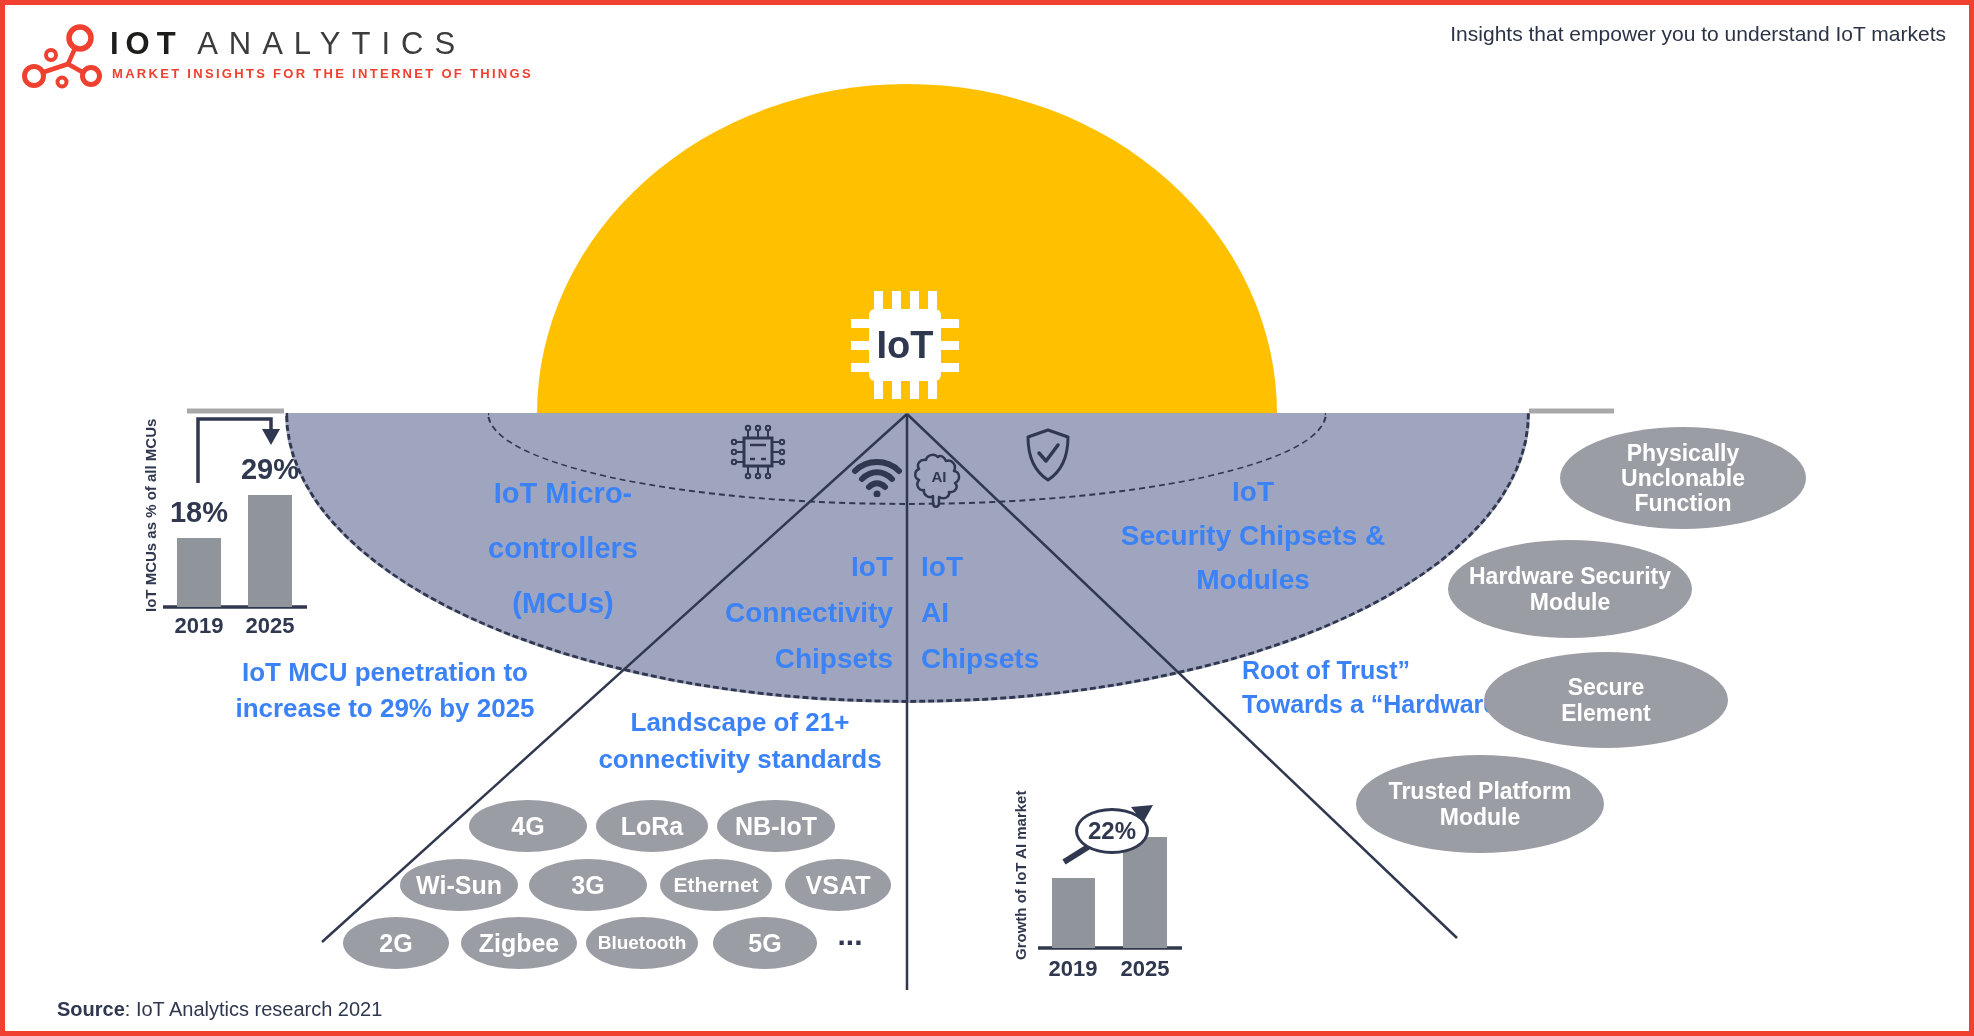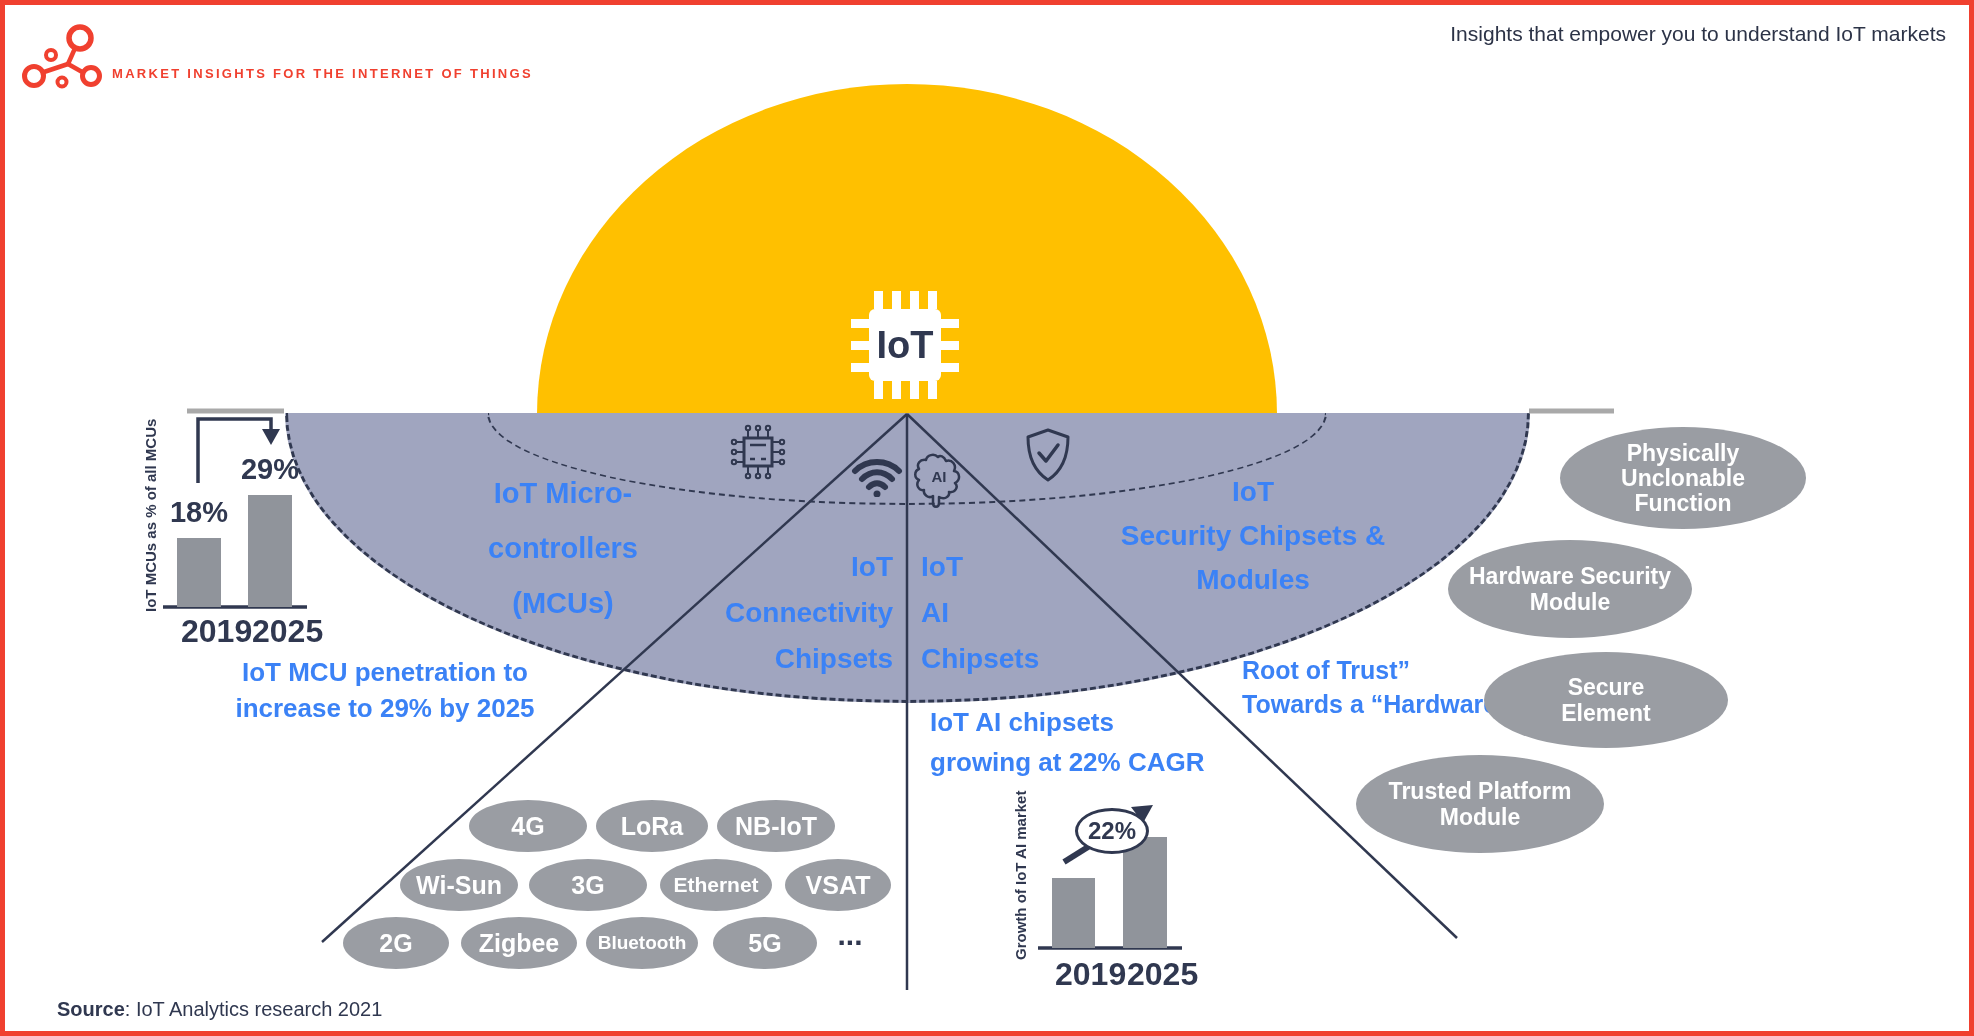--- a/index.html
+++ b/index.html
@@ -42,21 +42,21 @@
   .sec-ai{left:921px;top:544px;width:260px;font-size:28px;line-height:46px;text-align:left;}
   .sec-sec{left:1043px;top:470px;width:420px;font-size:28px;line-height:44px;text-align:center;}
   .cap-mcu{left:205px;top:654px;width:360px;font-size:26px;line-height:36px;text-align:center;}
   .cap-land{left:565px;top:704px;width:350px;font-size:26px;line-height:37px;text-align:center;}
   .cap-ai{left:930px;top:702px;width:340px;font-size:26px;line-height:40px;text-align:left;}
   .cap-sec{left:1242px;top:653px;width:340px;font-size:25px;line-height:34px;text-align:left;}
 
   
   .bar{position:absolute;background:#90949B;z-index:4;}
   .pct{position:absolute;color:#303850;font-weight:800;font-size:29px;text-align:center;z-index:4;}
-  .year{position:absolute;color:#303850;font-weight:700;font-size:32px;text-align:left;z-index:4;margin-left:18px;}
+  .year{position:absolute;color:#303850;font-weight:700;font-size:22px;text-align:center;z-index:4;}
   .ylabel{position:absolute;color:#303850;font-weight:700;font-size:15px;white-space:nowrap;
           transform:rotate(-90deg);transform-origin:0 0;z-index:4;}
   .badge{position:absolute;left:1075px;top:808px;width:74px;height:46px;background:#fff;
          border:3px solid #303850;border-radius:50%;box-sizing:border-box;display:flex;align-items:center;
          justify-content:center;font-size:24px;font-weight:600;color:#303850;z-index:5;}
 
   
   .std{position:absolute;height:52px;background:#9A9DA3;border-radius:50%;color:#fff;font-weight:700;
        font-size:25px;display:flex;align-items:center;justify-content:center;z-index:4;}
   .more-dots{position:absolute;left:820px;top:918px;width:60px;text-align:center;color:#303850;
@@ -80,20 +80,24 @@
       <line x1="54" y1="48" x2="62" y2="30" stroke-width="4.5"></line>
       <line x1="54" y1="48" x2="27" y2="57" stroke-width="4.5"></line>
       <line x1="54" y1="48" x2="70" y2="57" stroke-width="4.5"></line>
       <circle cx="66" cy="22" r="11" stroke-width="5.5"></circle>
       <circle cx="20" cy="60" r="9.5" stroke-width="5"></circle>
       <circle cx="77" cy="60" r="8.5" stroke-width="5"></circle>
       <circle cx="37" cy="39" r="5" stroke-width="4"></circle>
       <circle cx="48" cy="66" r="4.5" stroke-width="4"></circle>
     </g>
   </svg>
+  <div class="logo-text">
+    <span class="logo-bold">IOT</span>
+    <span class="logo-light">ANALYTICS</span>
+  </div>
   <div class="logo-tagline">MARKET INSIGHTS FOR THE INTERNET OF THINGS</div>
   <div class="slogan">Insights that empower you to understand IoT markets</div>
 
   <div class="yellow-dome"></div>
   <div class="gray-dome"></div>
   <div class="inner-arc"></div>
 
   <svg class="lines-svg" viewBox="0 0 1974 1036">
     <line x1="187" y1="411" x2="284" y2="411" stroke="#A9A9A9" stroke-width="5"></line>
     <line x1="1529" y1="411" x2="1614" y2="411" stroke="#A9A9A9" stroke-width="5"></line>
@@ -199,37 +203,37 @@
   <div class="bar" style="left:248px;top:495px;width:44px;height:112px;"></div>
   <div class="pct" style="left:153px;top:496px;width:92px;">18%</div>
   <div class="pct" style="left:224px;top:453px;width:92px;text-align:center;">29%</div>
   <div class="year" style="left:163px;top:613px;width:72px;">2019</div>
   <div class="year" style="left:234px;top:613px;width:72px;">2025</div>
   <div class="cap cap-mcu">
     <div>IoT MCU penetration to</div>
     <div>increase to 29% by 2025</div>
   </div>
 
+  <div class="cap cap-land">
+    <div>Landscape of 21+</div>
+    <div>connectivity standards</div>
+  </div>
   <div class="std" style="left:469px;top:800px;width:118px;">4G</div>
   <div class="std" style="left:596px;top:800px;width:112px;">LoRa</div>
   <div class="std" style="left:717px;top:800px;width:118px;">NB-IoT</div>
   <div class="std" style="left:400px;top:859px;width:118px;">Wi-Sun</div>
   <div class="std" style="left:529px;top:859px;width:118px;">3G</div>
   <div class="std" style="left:660px;top:859px;width:112px;font-size:21px;">Ethernet</div>
   <div class="std" style="left:785px;top:859px;width:106px;">VSAT</div>
   <div class="std" style="left:343px;top:917px;width:106px;">2G</div>
   <div class="std" style="left:461px;top:917px;width:116px;">Zigbee</div>
   <div class="std" style="left:586px;top:917px;width:112px;font-size:19px;">Bluetooth</div>
   <div class="std" style="left:713px;top:917px;width:104px;">5G</div>
   <div class="more-dots">...</div>
 
-  <div class="cap cap-ai">
-    <div>IoT AI chipsets</div>
-    <div>growing at 22% CAGR</div>
-  </div>
   <div class="ylabel" style="left:1012px;top:960px;">Growth of IoT AI market</div>
   <div class="bar" style="left:1052px;top:878px;width:43px;height:70px;"></div>
   <div class="bar" style="left:1123px;top:837px;width:44px;height:111px;"></div>
   <div class="badge">22%</div>
   <div class="year" style="left:1037px;top:956px;width:72px;">2019</div>
   <div class="year" style="left:1109px;top:956px;width:72px;">2025</div>
 
   <div class="cap cap-sec">
     <div>Root of Trust”</div>
     <div>Towards a “Hardware</div>

